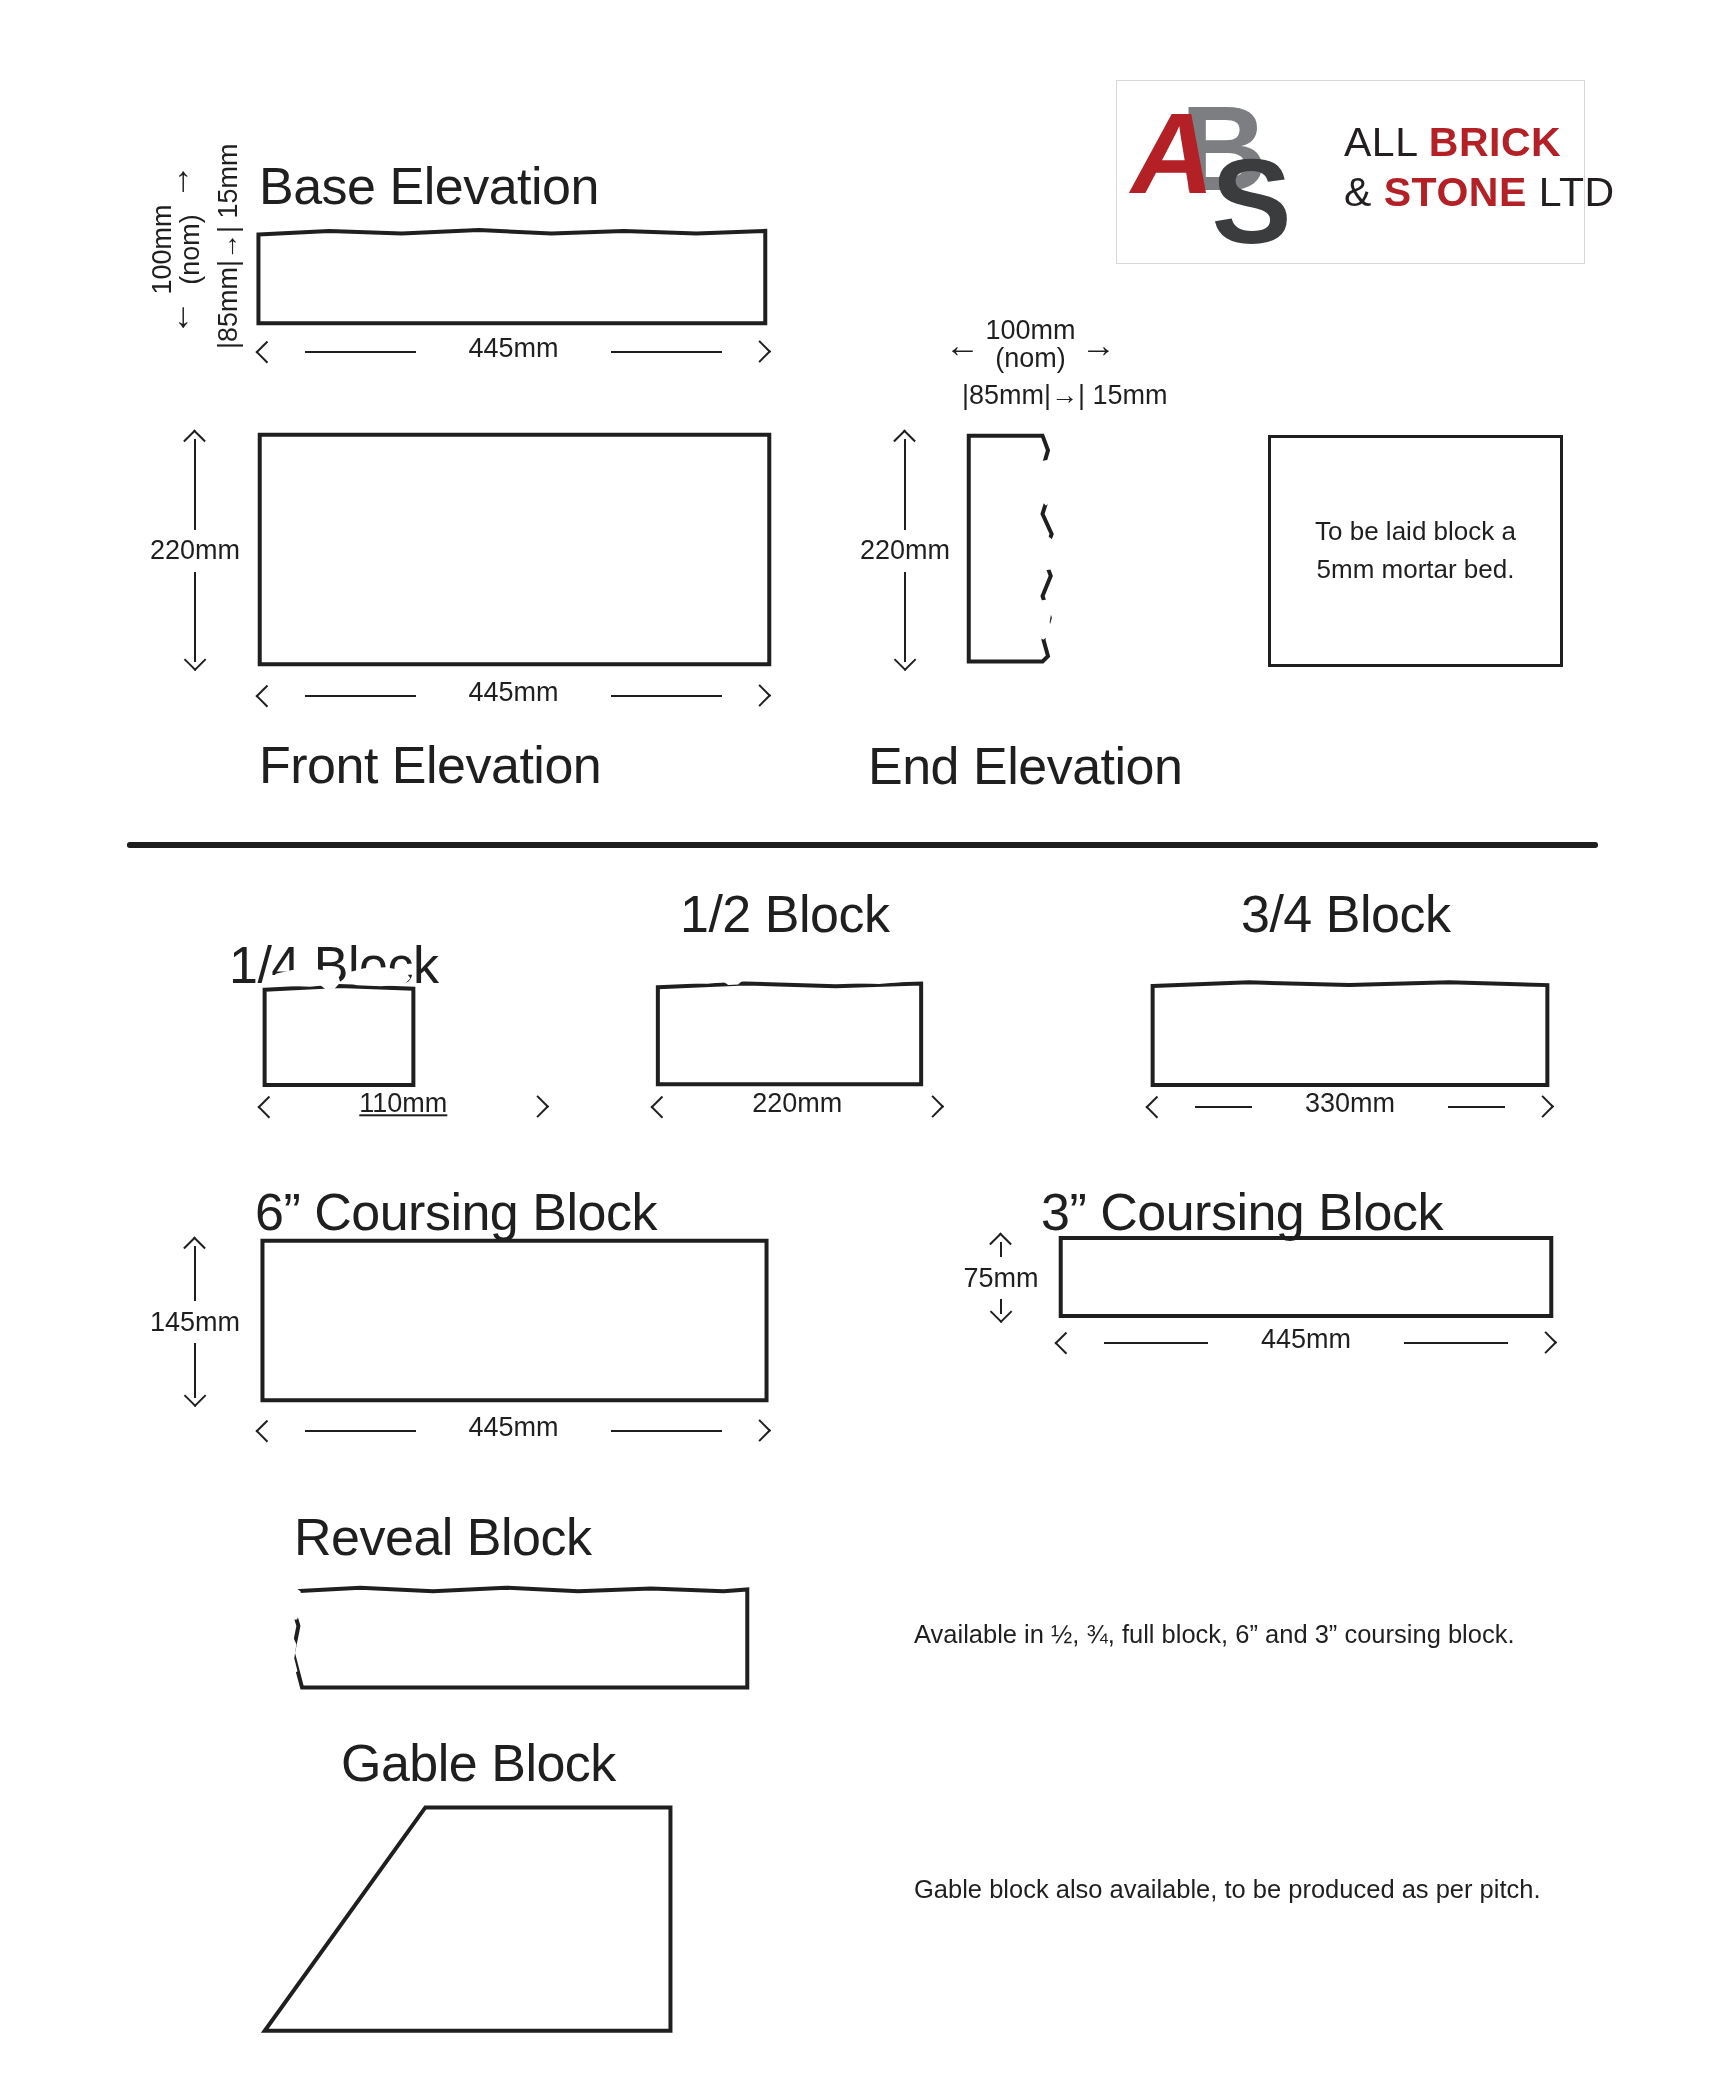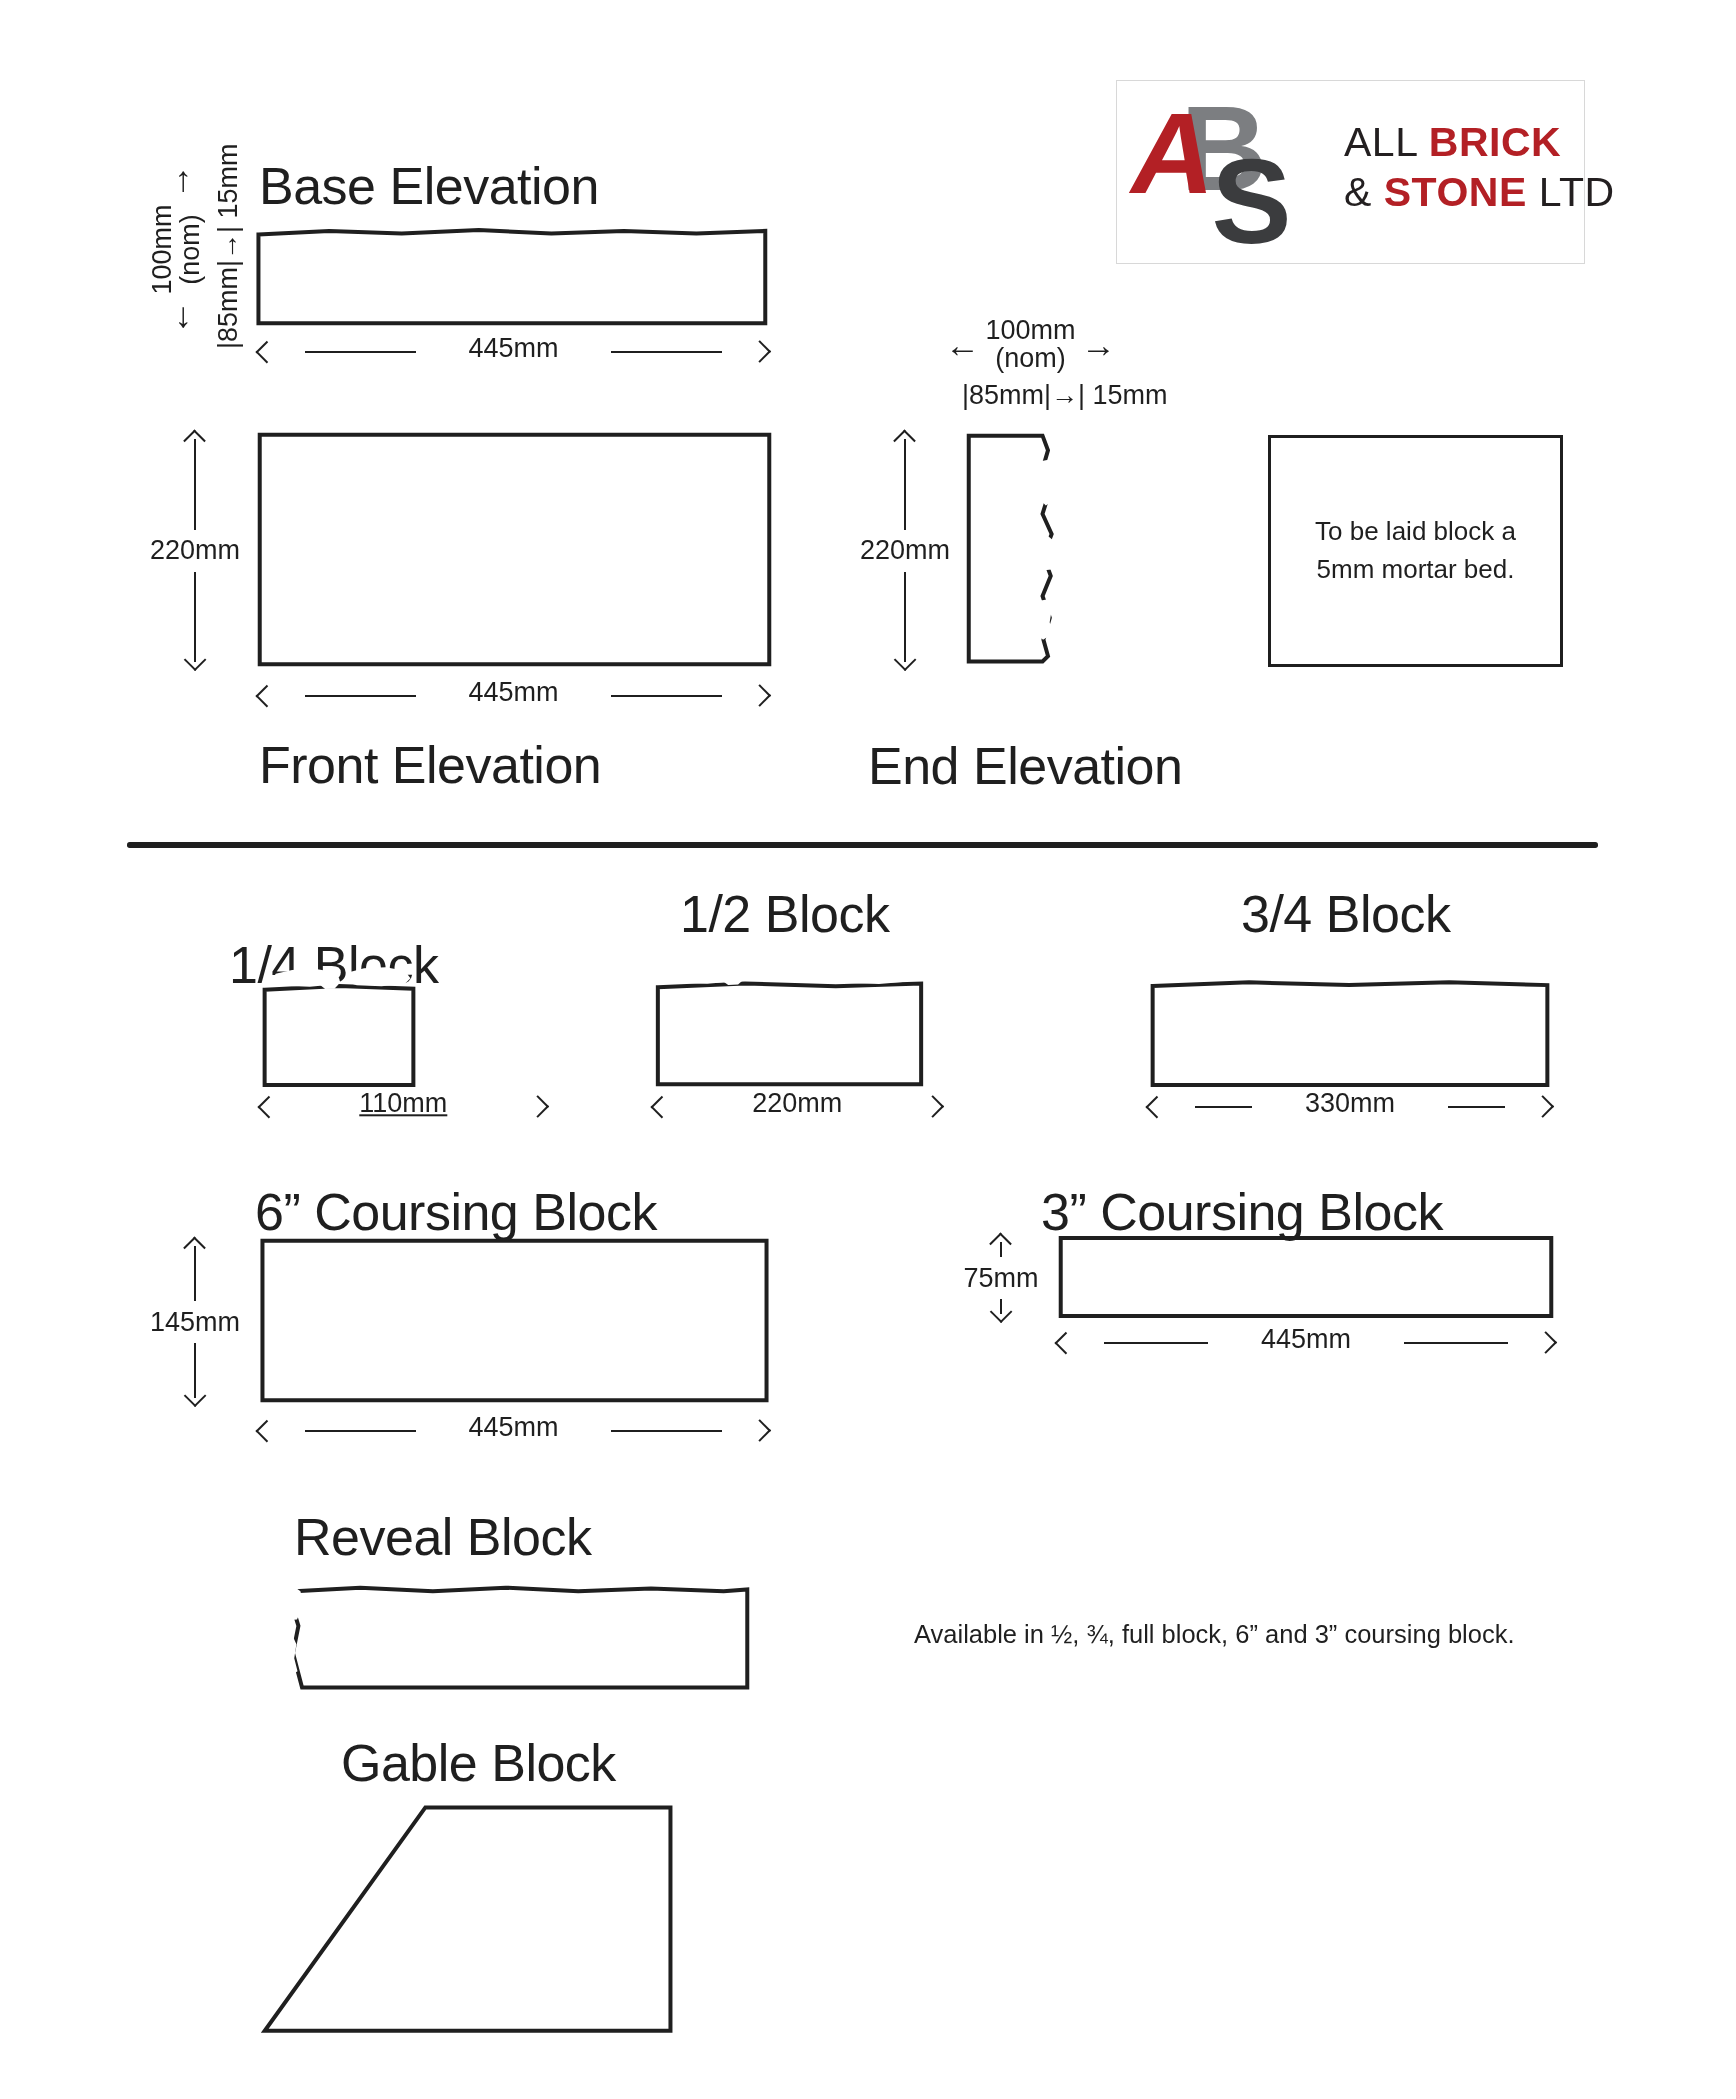--- a/index.html
+++ b/index.html
@@ -331,15 +331,16 @@
     <use href="#st-e" xlink:href="#st-e" transform="translate(125,50) scale(1.20,1.45)"></use>
     <use href="#st-a" xlink:href="#st-a" transform="translate(240,32) scale(0.90,0.95)"></use>
     <use href="#st-e" xlink:href="#st-e" transform="translate(335,28) scale(1.10,1.10)"></use>
     <use href="#st-d" xlink:href="#st-d" transform="translate(238,140) scale(0.90,0.85)"></use>
     <use href="#st-a" xlink:href="#st-a" transform="translate(78,162) scale(0.88,0.80)"></use>
     <use href="#st-c" xlink:href="#st-c" transform="translate(165,202) scale(0.75,0.45)"></use>
     <use href="#st-b" xlink:href="#st-b" transform="translate(328,152) scale(0.95,0.90)"></use>
     <use href="#st-c" xlink:href="#st-c" transform="translate(252,215) scale(0.55,0.28)"></use>
   </svg>
 
+  <div class="sidenote" style="left:914px; top:1875px;">Gable block also available, to be produced as per pitch.</div>
 
 </div>
 
 
 </body></html>

